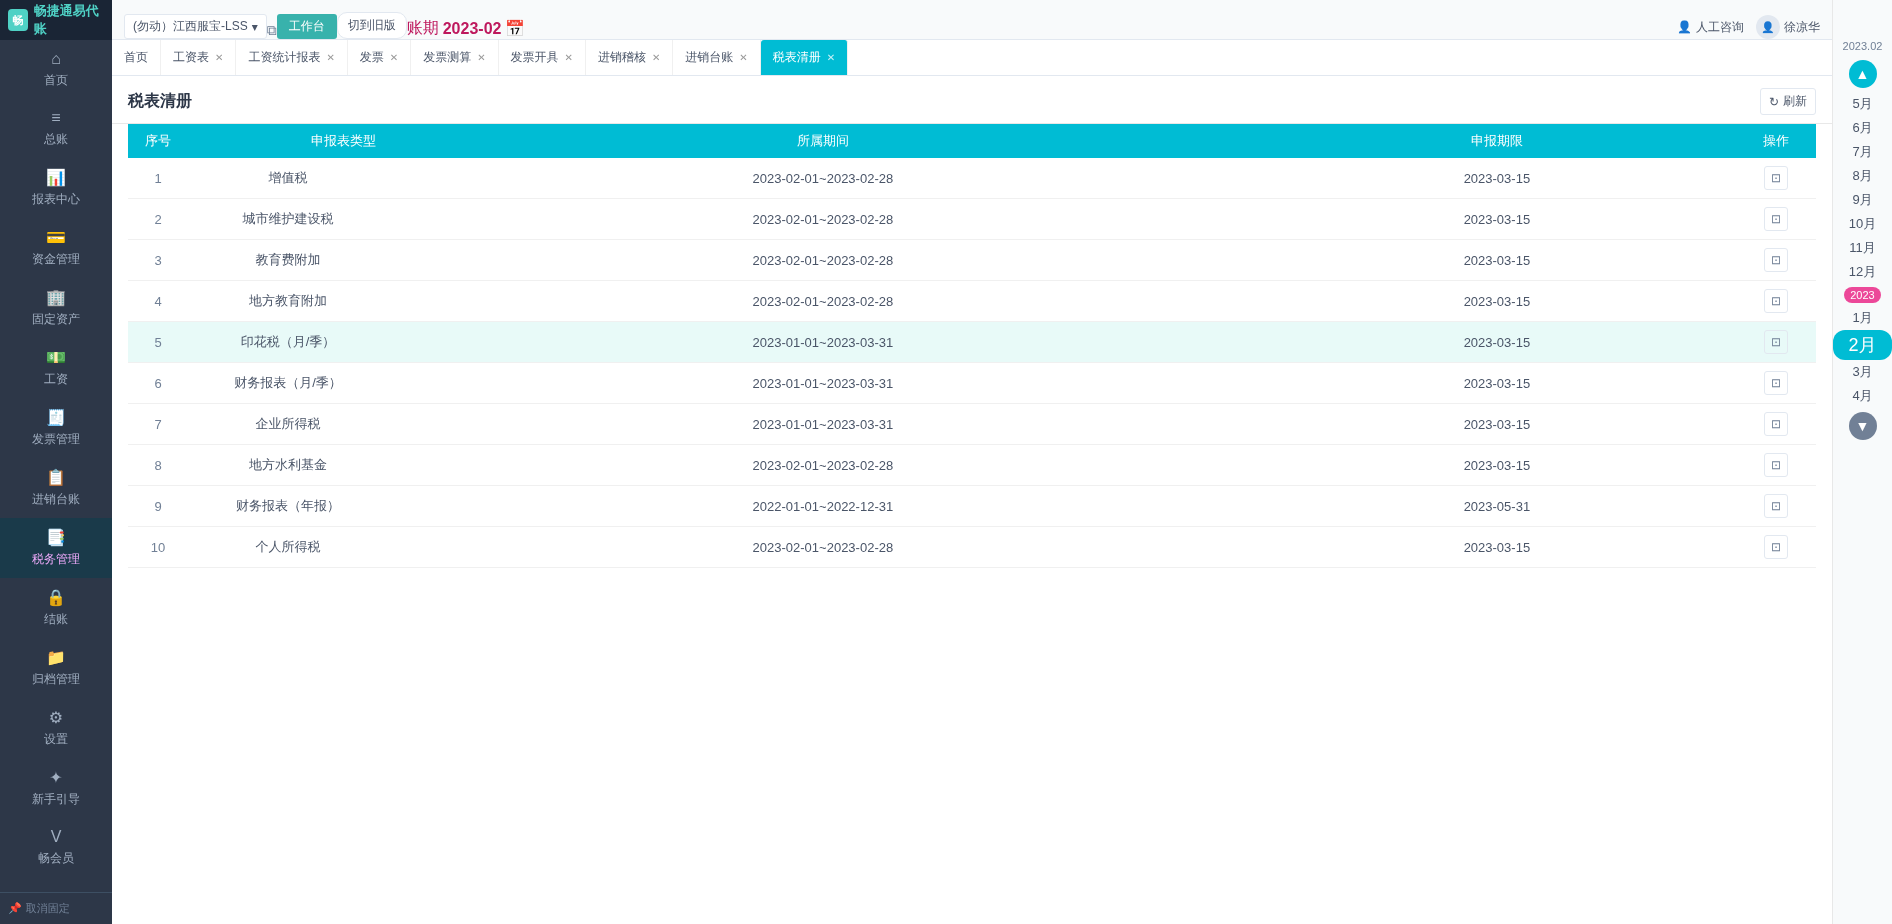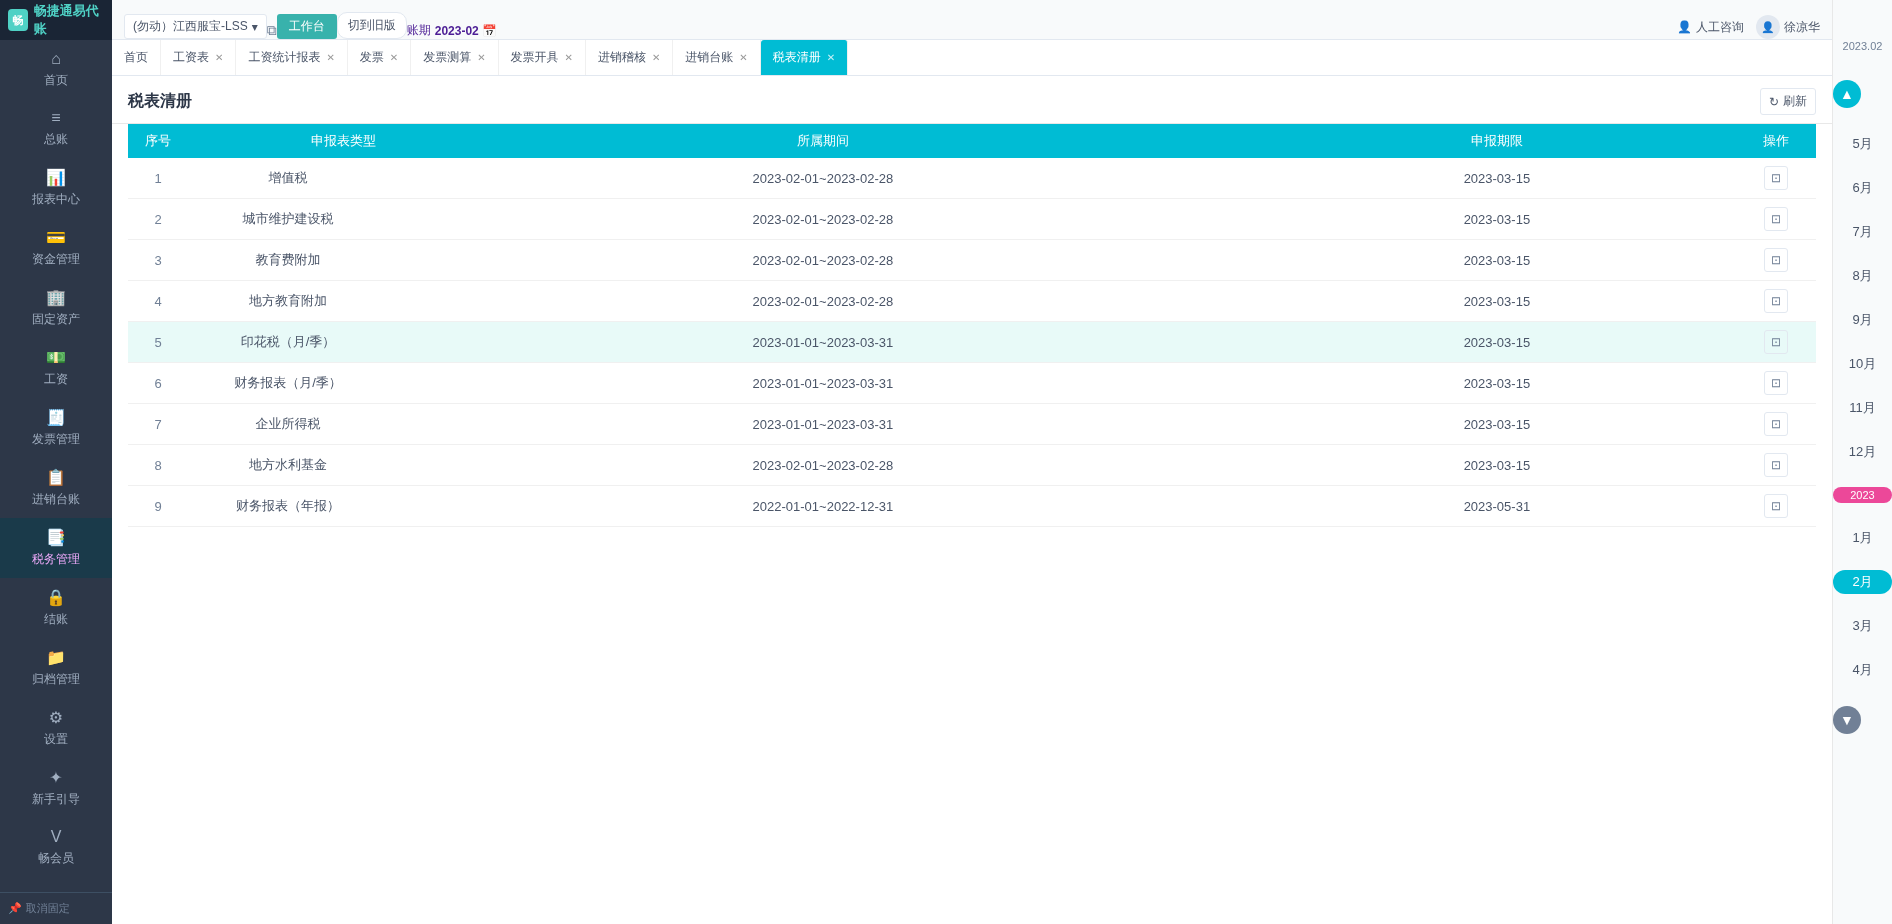--- a/index.html
+++ b/index.html
@@ -74,21 +74,21 @@
     }
     .topbar-btn {
       background: #38b2ac; color: white; border: none;
       padding: 4px 12px; border-radius: 3px; font-size: 12px; cursor: pointer; margin-top: 16px;
     }
     .topbar-btn-outline {
       background: white; color: #4a5568; border: 1px solid #e2e8f0;
       padding: 4px 10px; border-radius: 10px; font-size: 12px; cursor: pointer;
     }
     .topbar-period {
-      display: flex; align-items: center; gap: 4px; font-size: 12px; color: #4c1d95;
+      display: flex; align-items: center; gap: 4px; font-size: 16px; color: #be185d;
     }
     .topbar-right {
       margin-left: auto; display: flex; align-items: center; gap: 12px; font-size: 12px; color: #4a5568;
     }
 
     
     .tabs-bar {
       background: white;
       border-bottom: 1px solid #e2e8f0;
       display: flex;
@@ -171,42 +171,42 @@
       cursor: pointer; font-size: 12px; color: #718096;
     }
 
     
     .timeline-panel {
       width: 60px;
       background: #f8fafb;
       border-left: 1px solid #e8e8e8;
       display: flex;
       flex-direction: column;
+      align-items: center;
       padding-top: 40px;
       overflow-y: auto;
       flex-shrink: 0;
-      gap: 20px;
     }
     .timeline-header {
       font-size: 11px; color: #718096;
       margin-bottom: 8px; text-align: center;
     }
     .timeline-up-arrow {
       width: 28px; height: 28px;
       background: #00bcd4; border-radius: 50%;
       display: flex; align-items: center; justify-content: center;
       color: white; font-size: 14px; cursor: pointer; margin-bottom: 4px;
     }
     .timeline-month {
       font-size: 13px; color: #4a5568;
       padding: 3px 0; cursor: pointer; text-align: center; width: 100%;
     }
     .timeline-month.active-month {
       background: #00bcd4; color: white; border-radius: 12px;
-      padding: 3px 8px; font-size: 13px;
+      padding: 3px 8px; font-size: 18px;
     }
     .timeline-down-arrow {
       width: 28px; height: 28px;
       background: #718096; border-radius: 50%;
       display: flex; align-items: center; justify-content: center;
       color: white; font-size: 14px; cursor: pointer; margin-top: 4px;
     }
   </style>
 </head>
 <body>
@@ -439,20 +439,29 @@
     </tr>
           <tr>
       <td>9</td>
       <td>财务报表（年报）</td>
       <td>2022-01-01~2022-12-31</td>
       <td>2023-05-31</td>
       <td>
         <span class="action-icon">⊡</span>
       </td>
     </tr>
+          <tr>
+      <td>10</td>
+      <td>个人所得税</td>
+      <td>2023-02-01~2023-02-28</td>
+      <td>2023-03-15</td>
+      <td>
+        <span class="action-icon">⊡</span>
+      </td>
+    </tr>
         </tbody>
     </table>
   </div>
 
 </div>
 
 <div class="timeline-panel">
   <div class="timeline-header">2023.02</div>
   <div class="timeline-up-arrow">▲</div>
 

